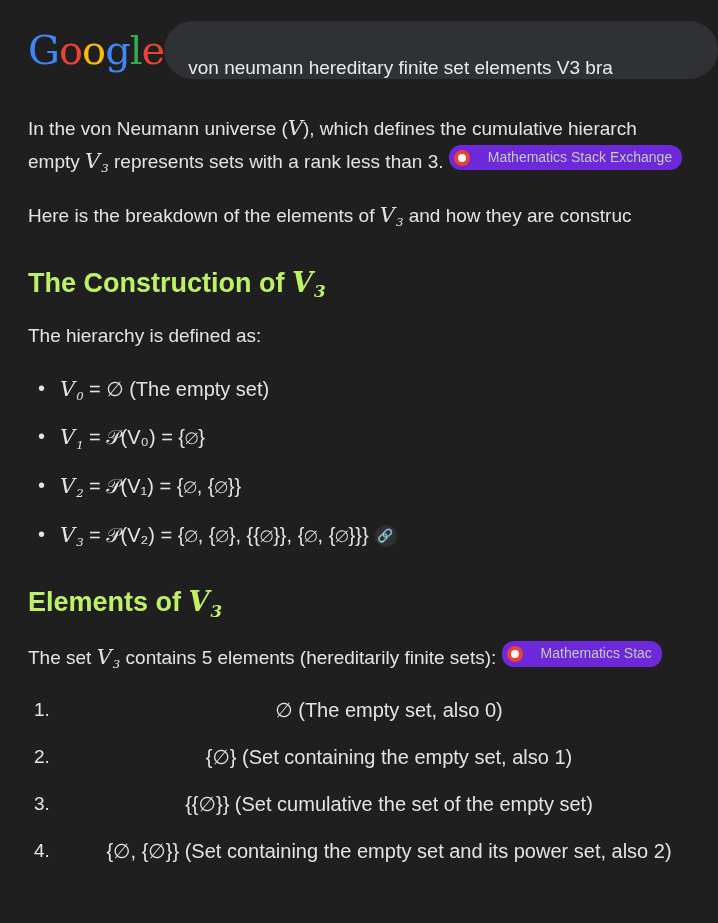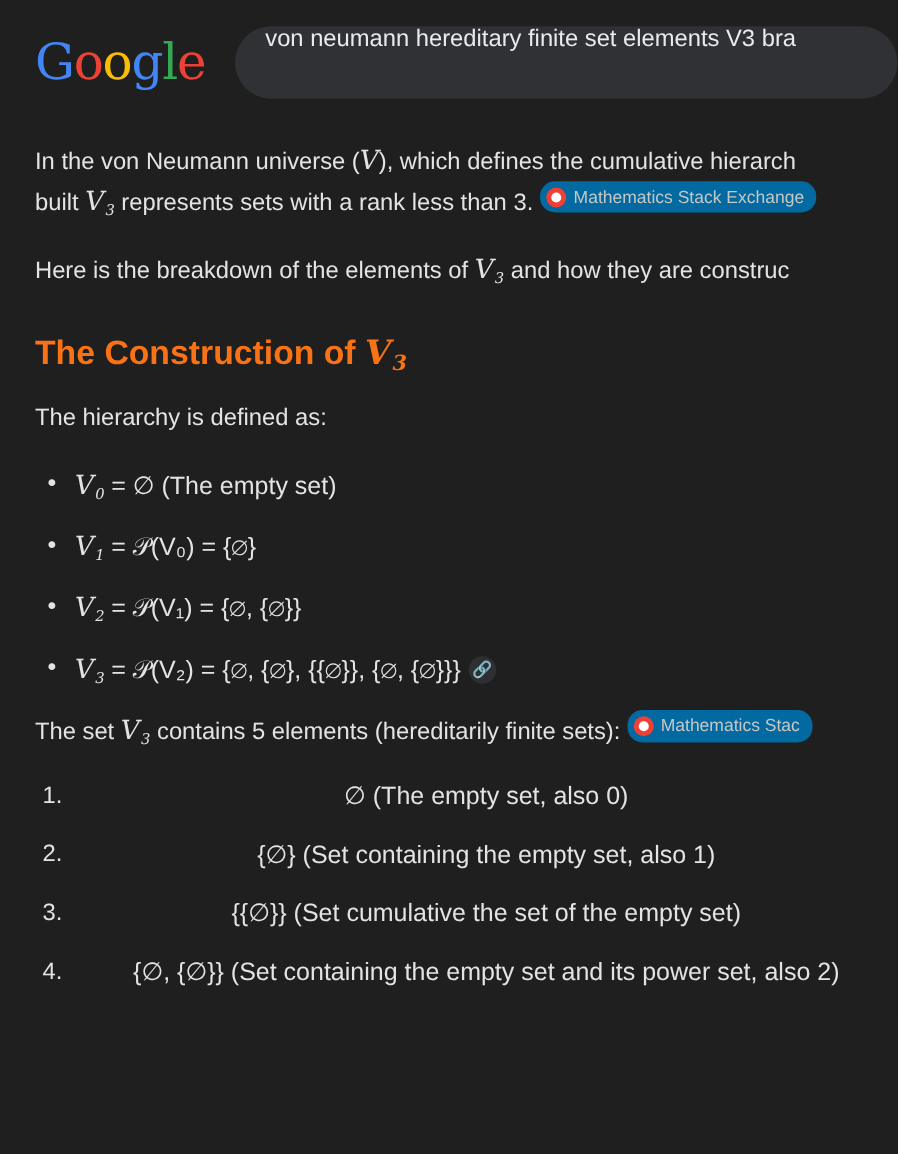--- a/index.html
+++ b/index.html
@@ -19,42 +19,41 @@
     height: 923px;
     background: #1f1f1f;
   }
 
   
   .header {
     display: flex;
     align-items: center;
     height: 100px;
     padding: 0 0 0 28px;
-    gap: 24px;
   }
   .logo {
     font-family: "DejaVu Serif", serif;
     font-size: 40px;
     letter-spacing: -1px;
     line-height: 1;
     white-space: nowrap;
     user-select: none;
   }
   .logo .b { color: #4285f4; }
   .logo .r { color: #ea4335; }
   .logo .y { color: #fbbc05; }
   .logo .g { color: #34a853; }
 
   .searchbar {
     flex: 1;
     height: 58px;
     background: #303134;
     border-radius: 29px;
     display: flex;
-    align-items: flex-start;
+    align-items: flex-end;
     padding: 0 24px;
     font-size: 19px;
     color: #e8eaed;
     overflow: hidden;
     white-space: nowrap;
     min-width: 0;
   }
   .searchbar .q {
     overflow: hidden;
     text-overflow: clip;
@@ -85,22 +84,22 @@
     font-style: italic;
     font-size: 0.62em;
     vertical-align: -0.35em;
     margin-left: 1px;
   }
 
   
   .chip {
     display: inline-flex;
     align-items: center;
-    gap: 6px;
-    background: #0369a1;
+    gap: 18px;
+    background: #6d28d9;
     border-radius: 12px;
     padding: 2px 10px 2px 5px;
     font-size: 14px;
     color: #c4c7c5;
     vertical-align: 2px;
     white-space: nowrap;
   }
   .chip .badge {
     width: 16px; height: 16px;
     border-radius: 50%;
@@ -115,21 +114,21 @@
     width: 8px; height: 8px;
     border-radius: 50%;
     background: #fff;
   }
 
   
   h2.sec {
     font-size: 27px;
     font-weight: bold;
     margin: 30px 0 16px 0;
-    color: #f97316;
+    color: #bef264;
     white-space: nowrap;
   }
 
   
   ul.bullets {
     list-style: none;
     margin: 0 0 8px 0;
     padding: 0;
   }
   ul.bullets li {
@@ -197,38 +196,39 @@
     <div class="searchbar">
       <span class="q">von neumann hereditary finite set elements V3 bra</span>
     </div>
   </div>
 
   <div class="content">
 
     <div class="para"><span>In the von Neumann universe (</span><span class="mathvar">V</span><span>), which defines the cumulative hierarch</span></div>
 
 
-    <div class="para" style="margin-top:-22px"><span>built </span><span class="mathvar">V</span><sub class="s">3</sub><span> represents sets with a rank less than 3.</span> <span class="chip">
+    <div class="para" style="margin-top:-22px"><span>empty </span><span class="mathvar">V</span><sub class="s">3</sub><span> represents sets with a rank less than 3.</span> <span class="chip">
           <span class="badge"></span>
           <span>Mathematics Stack Exchange</span>
         </span></div>
 
     <div class="para"><span>Here is the breakdown of the elements of </span><span class="mathvar">V</span><sub class="s">3</sub><span> and how they are construc</span></div>
 
     <h2 class="sec"><span>The Construction of </span><span class="mathvar big">V</span><sub class="s">3</sub></h2>
 
     <div class="para">The hierarchy is defined as:</div>
 
     <ul class="bullets">
       <li><span class="mathvar">V</span><sub class="s">0</sub> <span class="eq">= ∅ (The empty set)</span></li>
       <li><span class="mathvar">V</span><sub class="s">1</sub> <span class="eq">= 𝒫(V₀) = {∅}</span></li>
       <li><span class="mathvar">V</span><sub class="s">2</sub> <span class="eq">= 𝒫(V₁) = {∅, {∅}}</span></li>
       <li><span class="mathvar">V</span><sub class="s">3</sub> <span class="eq">= 𝒫(V₂) = {∅, {∅}, {{∅}}, {∅, {∅}}}</span><span class="link-icon">🔗</span></li>
     </ul>
 
+    <h2 class="sec"><span>Elements of </span><span class="mathvar big">V</span><sub class="s">3</sub></h2>
 
     <div class="para"><span>The set </span><span class="mathvar">V</span><sub class="s">3</sub><span> contains 5 elements (hereditarily finite sets):</span> <span class="chip">
           <span class="badge"></span>
           <span>Mathematics Stac</span>
         </span></div>
 
     <ol class="numbers">
       <li><span class="eq">∅ (The empty set, also 0)</span></li>
       <li><span class="eq">{∅} (Set containing the empty set, also 1)</span></li>
       <li><span class="eq">{{∅}} (Set cumulative the set of the empty set)</span></li>

